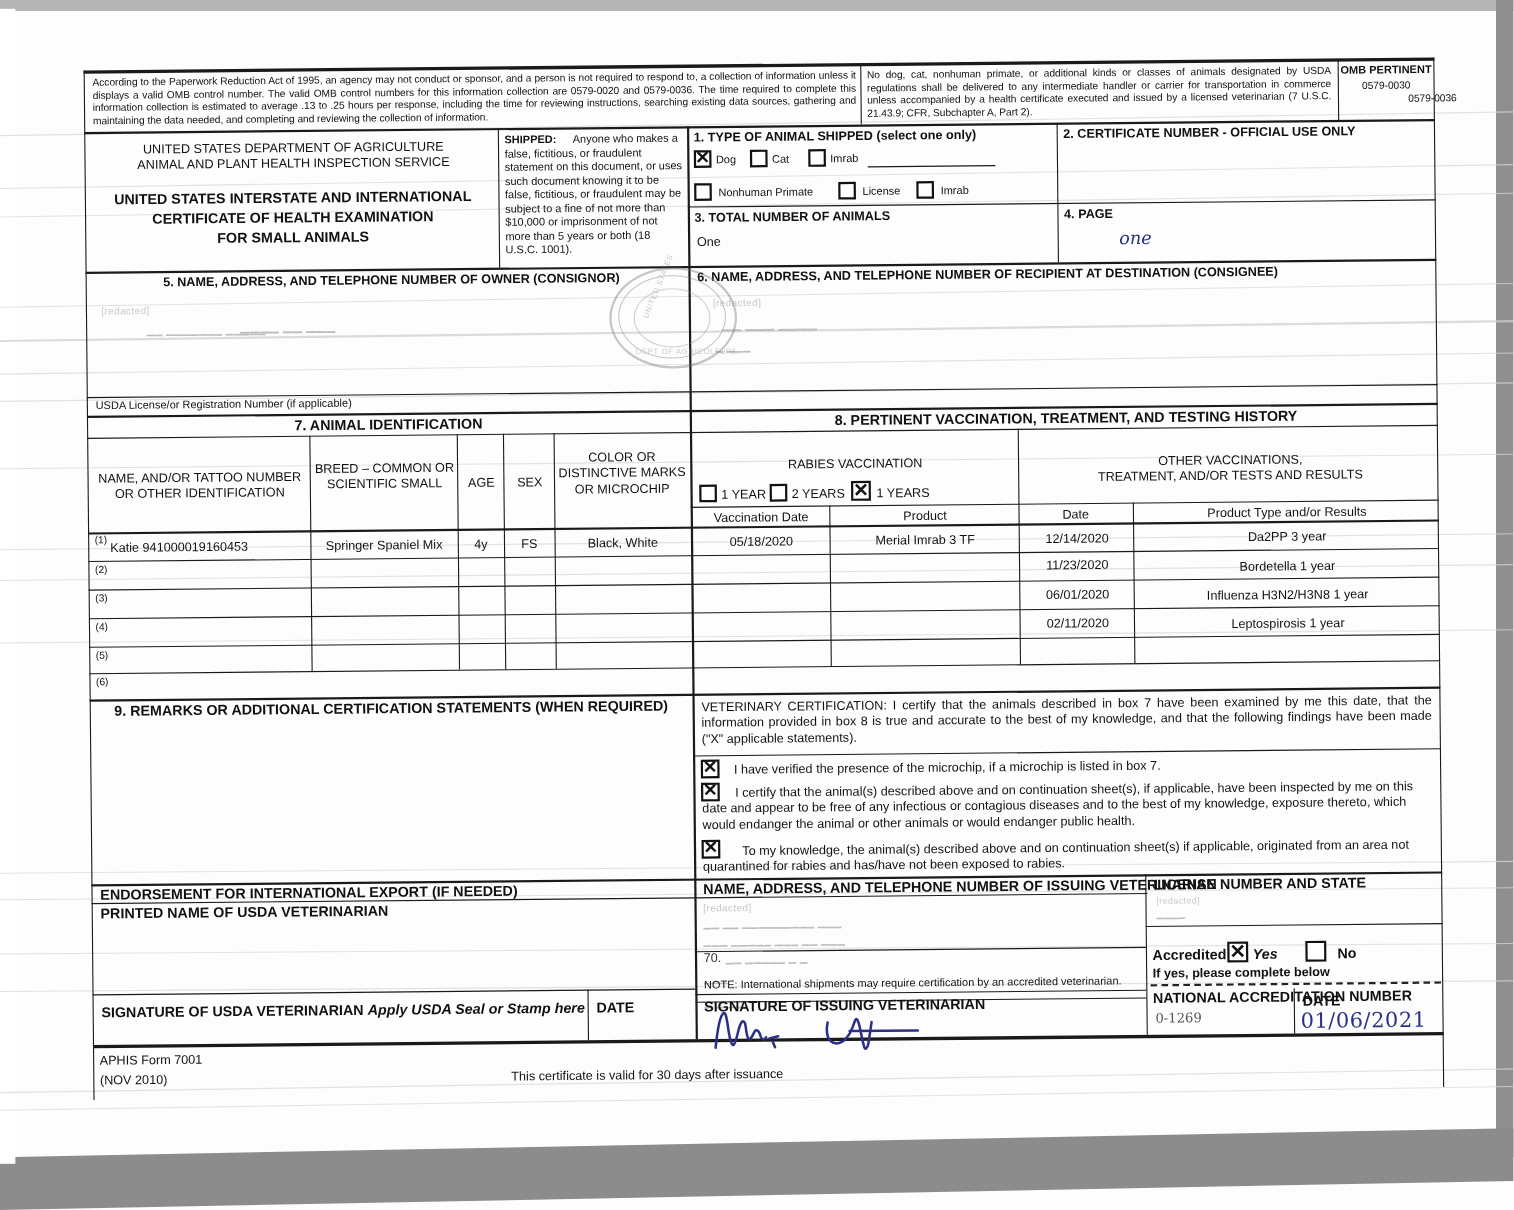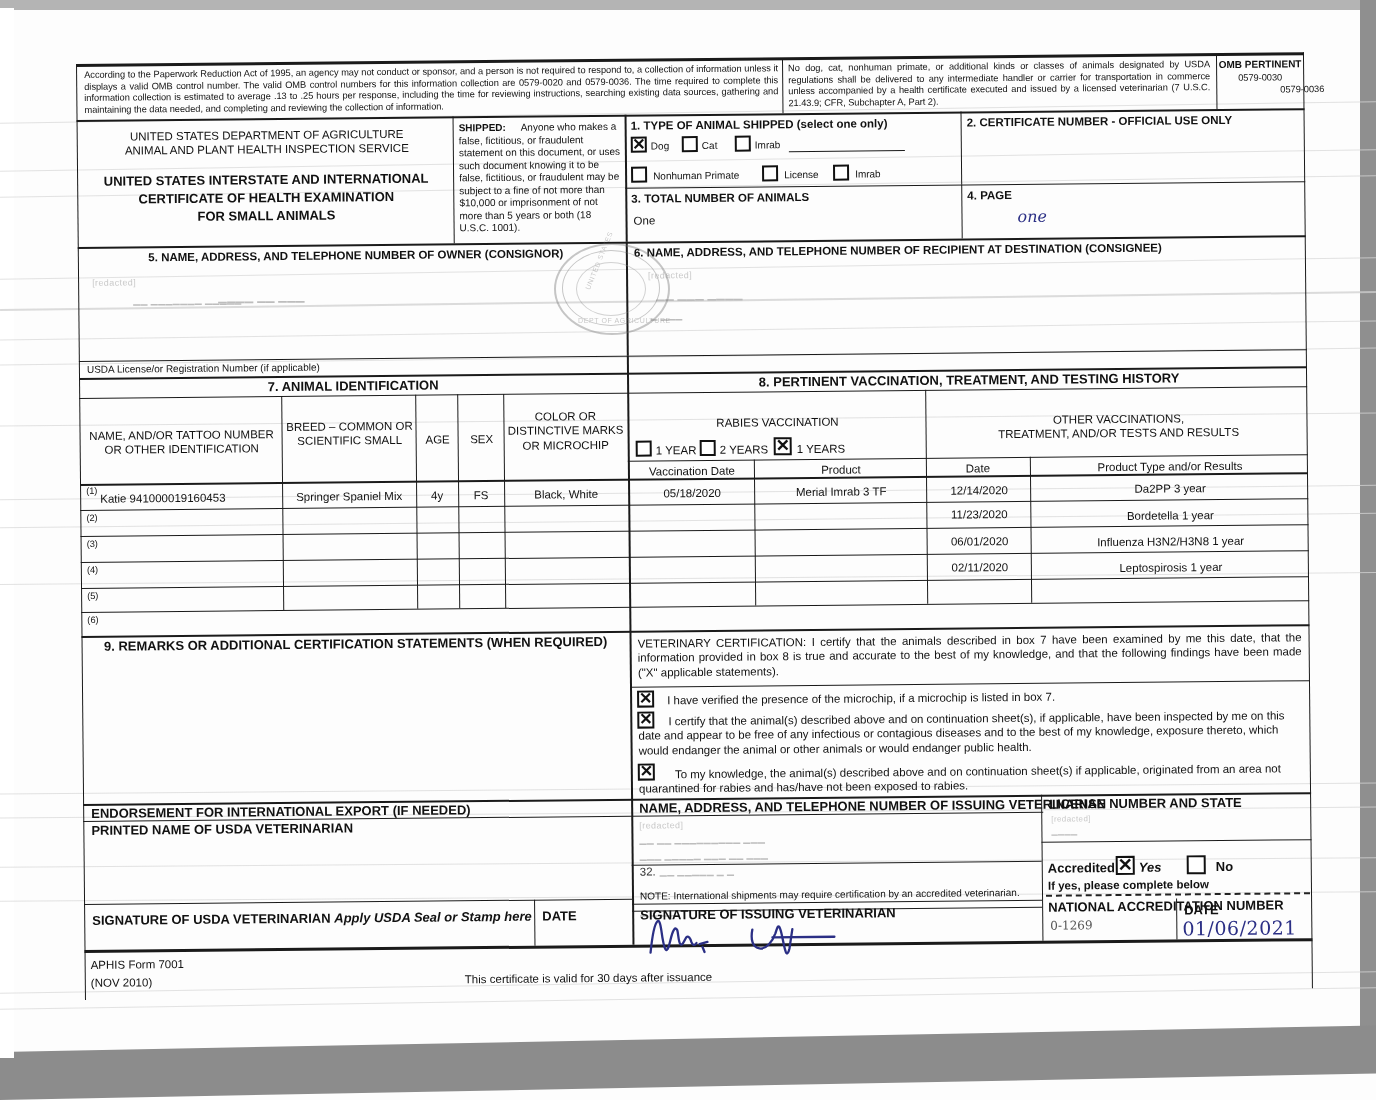--- a/index.html
+++ b/index.html
@@ -295,21 +295,21 @@
   <div class="ln h" style="left:0;top:757px;width:548px;"></div>
   <div class="t lg bld" style="left:8px;top:759px;">PRINTED NAME OF USDA VETERINARIAN</div>
   <div class="t md" style="left:12px;top:782px;width:520px;"></div>
 
   <div class="t lg bld" style="left:556px;top:742px;">NAME, ADDRESS, AND TELEPHONE NUMBER OF ISSUING VETERINARIAN</div>
   <div class="ln v" style="left:958px;top:740px;height:146px;"></div>
   <div class="ln h" style="left:548px;top:757px;width:412px;"></div>
   <div class="redact" style="left:556px;top:762px;">[redacted]</div>
   <div class="redact d2" style="left:556px;top:776px;">▁▁ ▁▁ ▁▁▁▁▁▁▁▁▁ ▁▁▁</div>
   <div class="redact d2" style="left:556px;top:792px;">▁▁▁ ▁▁▁▁▁ ▁▁▁ ▁▁ ▁▁▁</div>
-  <div class="t md" style="left:556px;top:806px;color:#333;">32.</div>
+  <div class="t md" style="left:556px;top:806px;color:#333;">70.</div>
   <div class="redact d2" style="left:576px;top:808px;">▁▁ ▁▁▁▁▁     ▁  ▁</div>
   <div class="redact d2" style="left:556px;top:826px;">▁▁▁</div>
   <div class="redact d2" style="left:556px;top:848px;">▁ ▁▁▁▁</div>
 
   <div class="t lg bld" style="left:966px;top:742px;">LICENSE NUMBER AND STATE</div>
   <div class="redact" style="left:968px;top:760px;font-size:8px;">[redacted]</div>
   <div class="redact d2" style="left:968px;top:772px;font-size:8px;">▁▁▁▁</div>
   <div class="ln h" style="left:958px;top:787px;width:270px;"></div>
 
   <div class="t lg bld" style="left:964px;top:806px;">Accredited</div>

